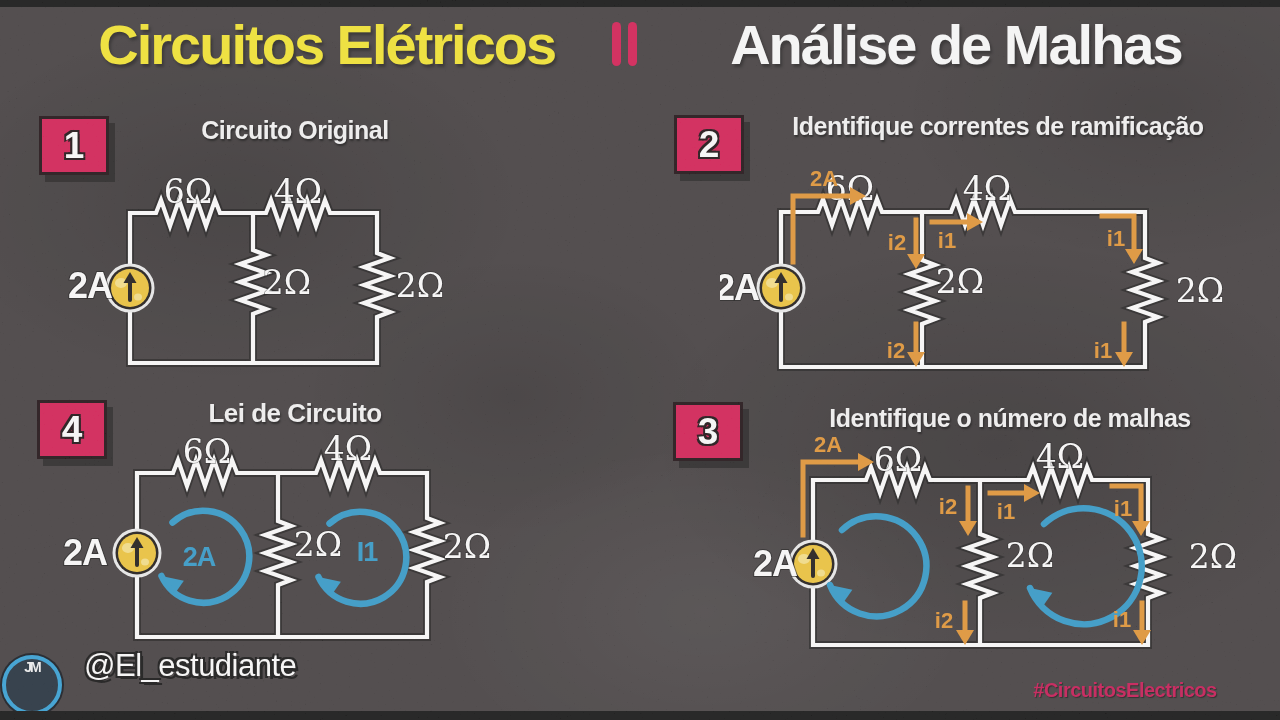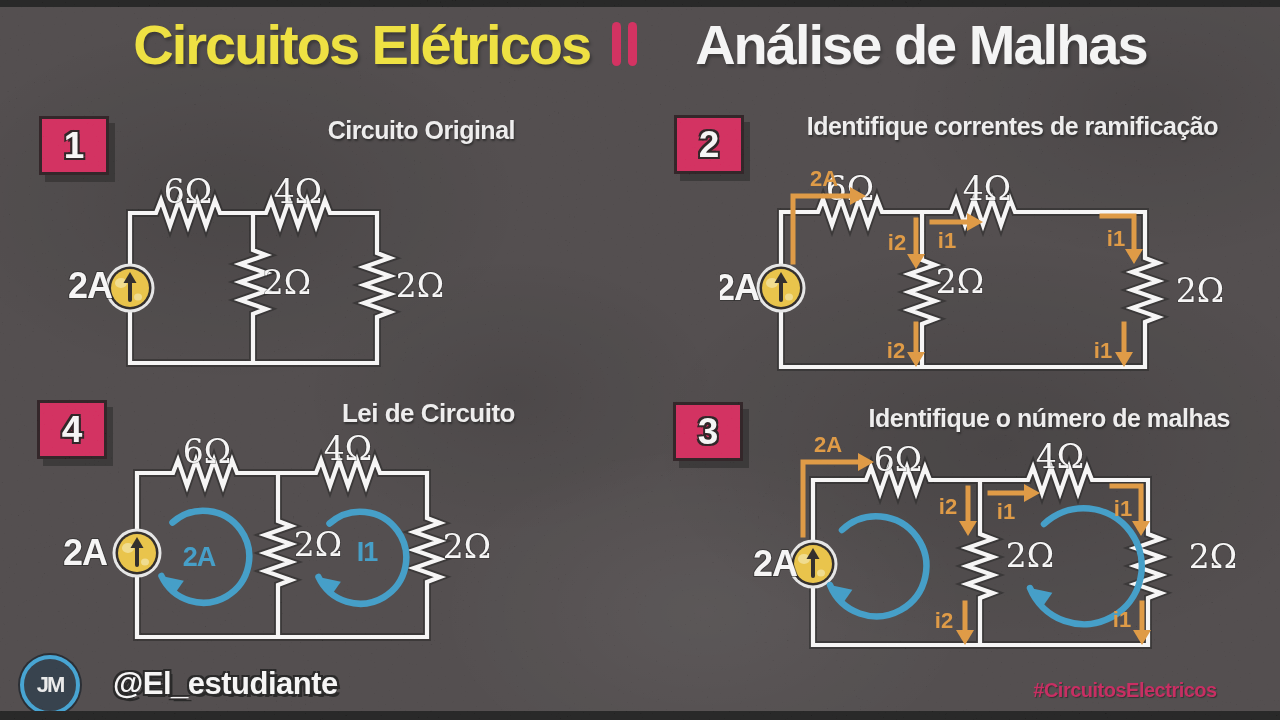--- a/index.html
+++ b/index.html
@@ -16,39 +16,39 @@
   }
   .noise{position:absolute;inset:0;z-index:9;opacity:.16;pointer-events:none;}
   .edgebar{position:absolute;left:0;width:1280px;background:#0a0a0a;z-index:8;}
   .edgebar.top{top:0;height:7px;}
   .edgebar.bottom{bottom:0;height:9px;}
 
   
   .header{
     position:absolute;top:10px;left:0;width:1280px;height:68px;z-index:3;
     display:flex;align-items:center;justify-content:center;
-    font-weight:bold;font-size:56px;letter-spacing:-2px;white-space:nowrap;
+    font-weight:bold;font-size:56px;letter-spacing:-2px;white-space:nowrap;gap:35px;
   }
   .t-yellow{color:#f6e72a;text-shadow:2px 3px 3px rgba(0,0,0,.45);}
   .t-white{color:#fdfdfd;text-shadow:2px 3px 3px rgba(0,0,0,.45);margin-left:40px;}
   .sepbars{display:inline-flex;gap:7px;margin:0 18px 0 22px;align-items:center;}
   .sepbars i{display:block;width:9px;height:44px;border-radius:5px;background:#d5164f;}
 
   
   .badge{
     position:absolute;width:64px;height:53px;z-index:3;
     background:#d5164f;border:3px solid #17080c;
     box-shadow:6px 7px 0 rgba(8,8,8,.5);
     display:flex;align-items:center;justify-content:center;
     color:#fff;font-size:37px;font-weight:bold;
     text-shadow:-2px -2px 0 #14080a,2px -2px 0 #14080a,-2px 2px 0 #14080a,2px 2px 0 #14080a;
   }
   
   .ptitle{
-    position:absolute;z-index:3;width:440px;text-align:right;
+    position:absolute;z-index:3;width:440px;text-align:center;
     color:#f5f5f5;font-size:25px;font-weight:bold;letter-spacing:-.5px;
     text-shadow:1px 2px 2px rgba(0,0,0,.65);
   }
   .circuit{position:absolute;z-index:2;}
 
   
   .wire-sh{fill:none;stroke:rgba(10,10,10,.55);stroke-width:8;stroke-linecap:square;}
   .wire{fill:none;stroke:#ffffff;stroke-width:4.2;stroke-linecap:square;}
   .olabel{fill:#e3932e;font-family:"Liberation Sans",sans-serif;font-weight:bold;font-size:22px;text-anchor:middle;}
   .oarrow{fill:none;stroke:#e3932e;stroke-width:5;stroke-linecap:square;}
@@ -62,31 +62,30 @@
           paint-order:stroke;stroke:rgba(0,0,0,.5);stroke-width:2px;}
   .src-ring{fill:#ececec;}
   .src-dark{fill:#171310;}
   .src-body{fill:#f0c434;}
   .src-hi{fill:#fbe9a0;opacity:.75;}
   .src-arrow{stroke:#171310;stroke-width:4;stroke-linecap:round;}
   .src-head{fill:#171310;}
 
   
   .logo{
-    position:absolute;left:20px;top:655px;width:52px;height:52px;z-index:3;
+    position:absolute;left:2px;top:655px;width:52px;height:52px;z-index:3;
     background:#1c2a37;border:4px solid #2f9fd6;border-radius:50%;
-    display:flex;align-items:center;justify-content:center;
-    color:#f2f2f2;font-weight:bold;font-size:22px;letter-spacing:-2px;
+    display:flex;justify-content:center;
+    color:#f2f2f2;font-weight:bold;font-size:14px;letter-spacing:-2px;
     box-shadow:0 0 0 2px #0d1219;
   }
   .handle{
-    position:absolute;left:84px;top:666px;z-index:3;
-    color:#fff;font-size:31px;font-weight:bold;letter-spacing:-.5px;
+    position:absolute;left:84px;top:648px;z-index:3;
+    color:#fff;font-size:31px;font-weight:normal;letter-spacing:-.5px;
     text-shadow:-2px -2px 0 #0c0c0c,2px -2px 0 #0c0c0c,-2px 2px 0 #0c0c0c,3px 3px 0 #0c0c0c;
-    margin-left:29px;
   }
   .hashtag{
     position:absolute;left:985px;top:679px;width:280px;z-index:3;text-align:center;
     color:#c81150;font-size:20px;font-weight:bold;letter-spacing:-.5px;
     text-shadow:1px 1px 1px rgba(0,0,0,.6);
   }
 </style>
 </head>
 <body>
 

